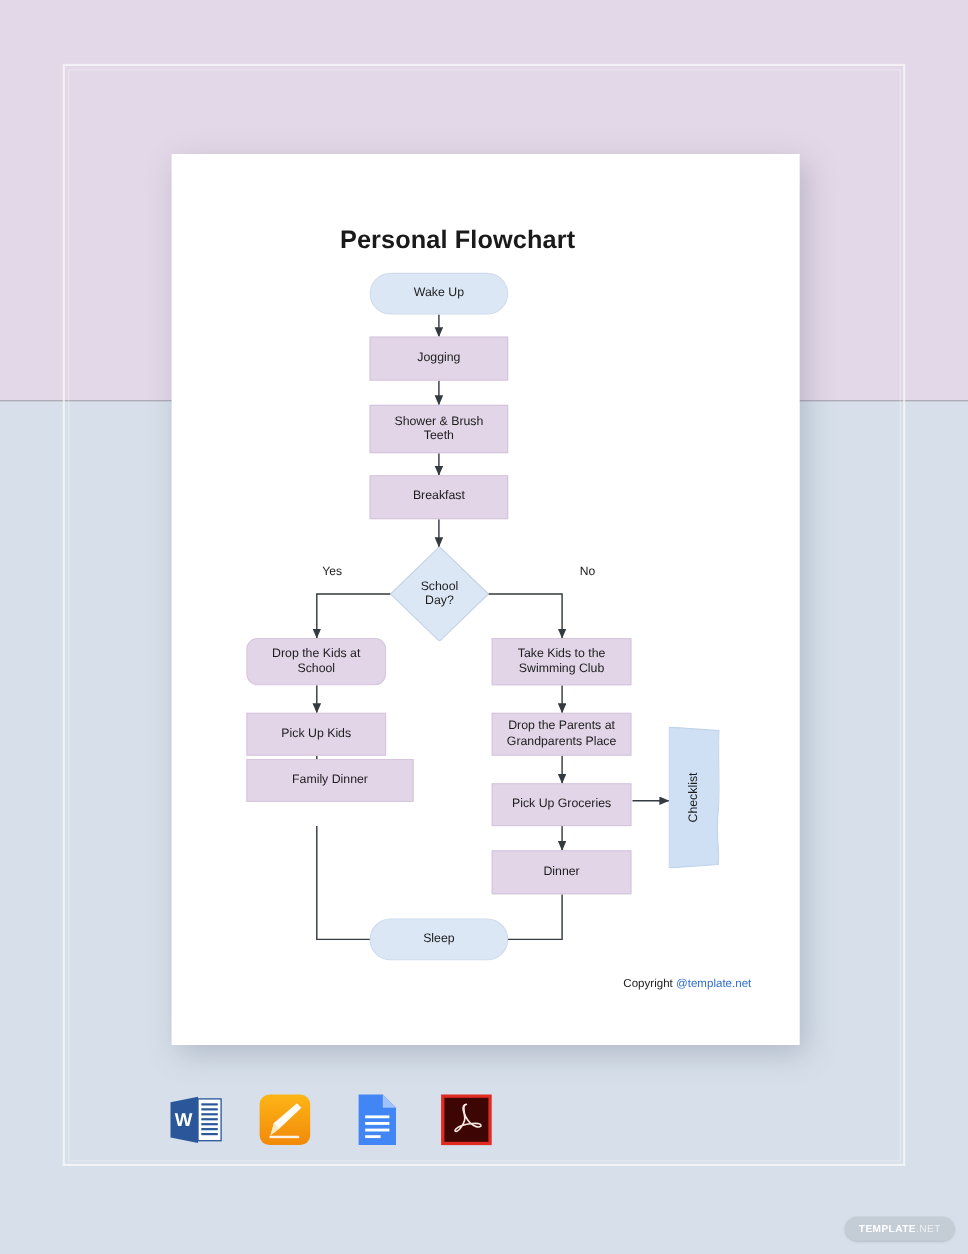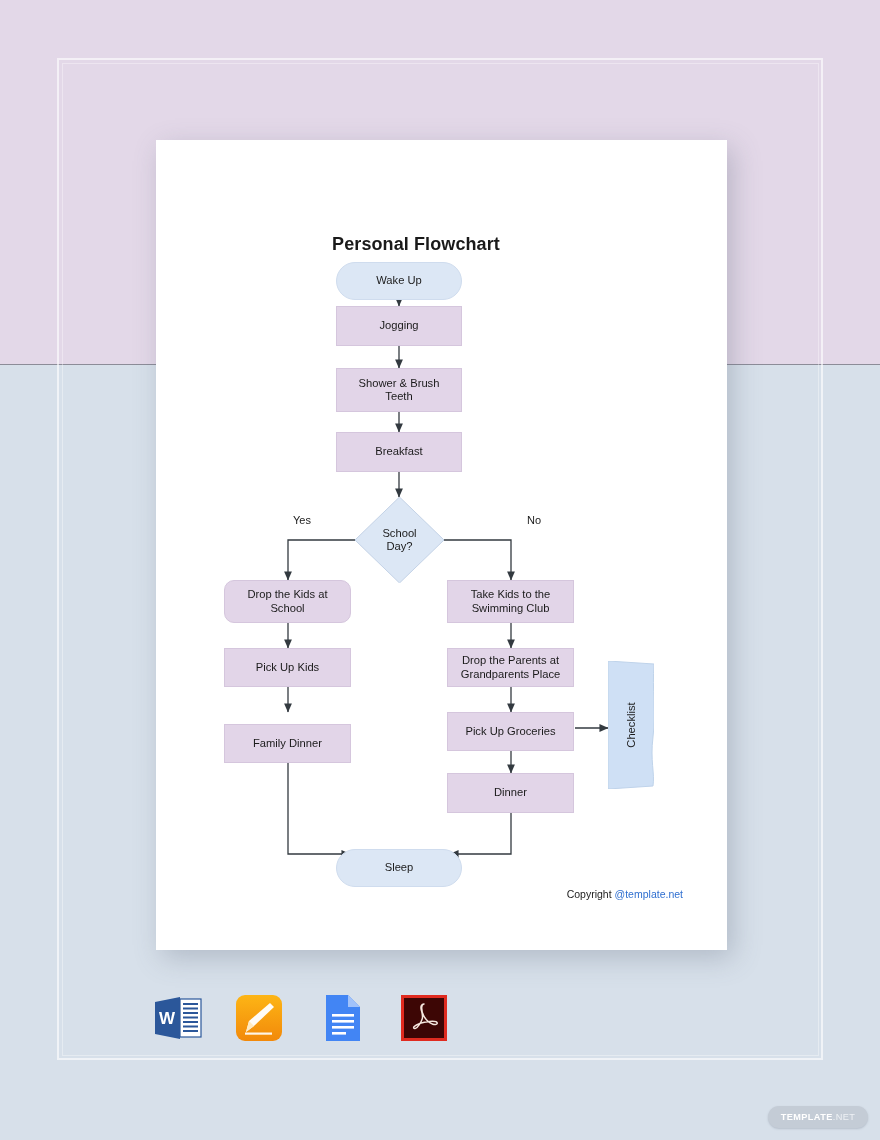--- a/index.html
+++ b/index.html
@@ -46,25 +46,24 @@
     left: 156px; top: 140px;
     width: 571px; height: 810px;
     background: #ffffff;
     box-shadow: 6px 8px 26px rgba(90,100,120,0.30);
   }
 
   #doc-title {
     position: absolute;
     left: 0; top: 64px; width: 520px;
     text-align: center;
-    font-size: 18px;
+    font-size: 23px;
     font-weight: bold;
     color: #1a1a1a;
     letter-spacing: 0.1px;
-    margin-top: 30px;
   }
 
   
   #flow {
     position: absolute;
     left: 0; top: 0;
     width: 571px; height: 810px;
   }
   #flow svg.edges {
     position: absolute; left: 0; top: 0;
@@ -84,21 +83,20 @@
     padding: 2px 4px;
   }
   .node.rect {
     background: #e2d5e8;
     border: 1px solid #d5c6dd;
   }
   .node.round {
     background: #dce7f5;
     border: 1px solid #cfdcee;
     border-radius: 22px;
-    margin-top: 14px;
   }
 
   .diamond-wrap { position: absolute; }
   .diamond-wrap .dia-shape {
     position: absolute; inset: 0;
   }
   .diamond-wrap .dia-label {
     position: absolute; inset: 0;
     display: flex; align-items: center; justify-content: center;
     text-align: center;
@@ -245,21 +243,21 @@
 
     <div class="node rect" style="left:68px; top:440px; width:127px; height:43px; flex-direction:column;border-radius:10px;">
       <span>Drop the Kids at</span>
       <span>School</span>
     </div>
 
     <div class="node rect" style="left:68px; top:508px; width:127px; height:39px;">
       <span>Pick Up Kids</span>
     </div>
 
-    <div class="node rect" style="left:68px; top:584px; width:127px; height:39px;">
+    <div class="node rect" style="left:68px; top:550px; width:152px; height:39px;">
       <span>Family Dinner</span>
     </div>
 
     <div class="node rect" style="left:291px; top:440px; width:127px; height:43px; flex-direction:column;">
       <span>Take Kids to the</span>
       <span>Swimming Club</span>
     </div>
 
     <div class="node rect" style="left:291px; top:508px; width:127px; height:39px; flex-direction:column;">
       <span>Drop the Parents at</span>

